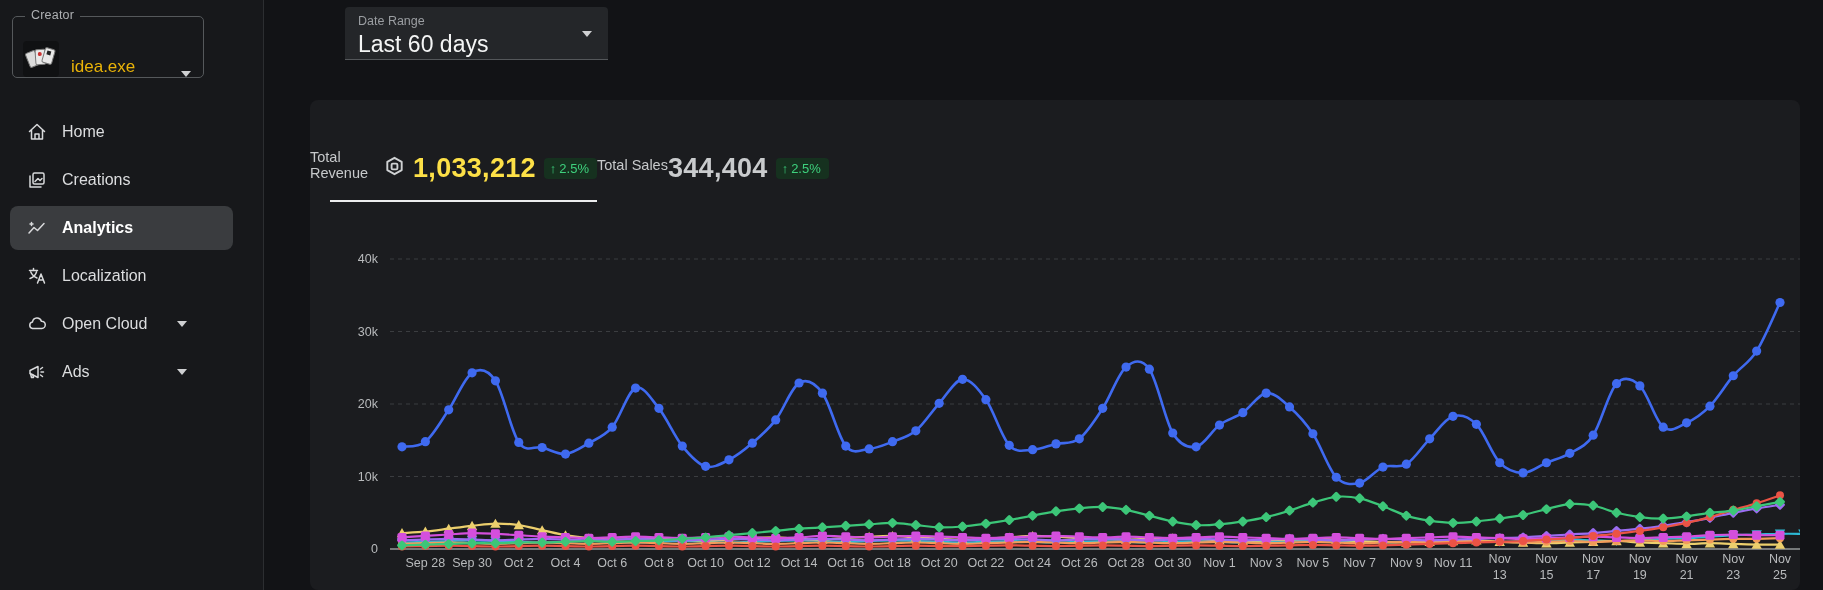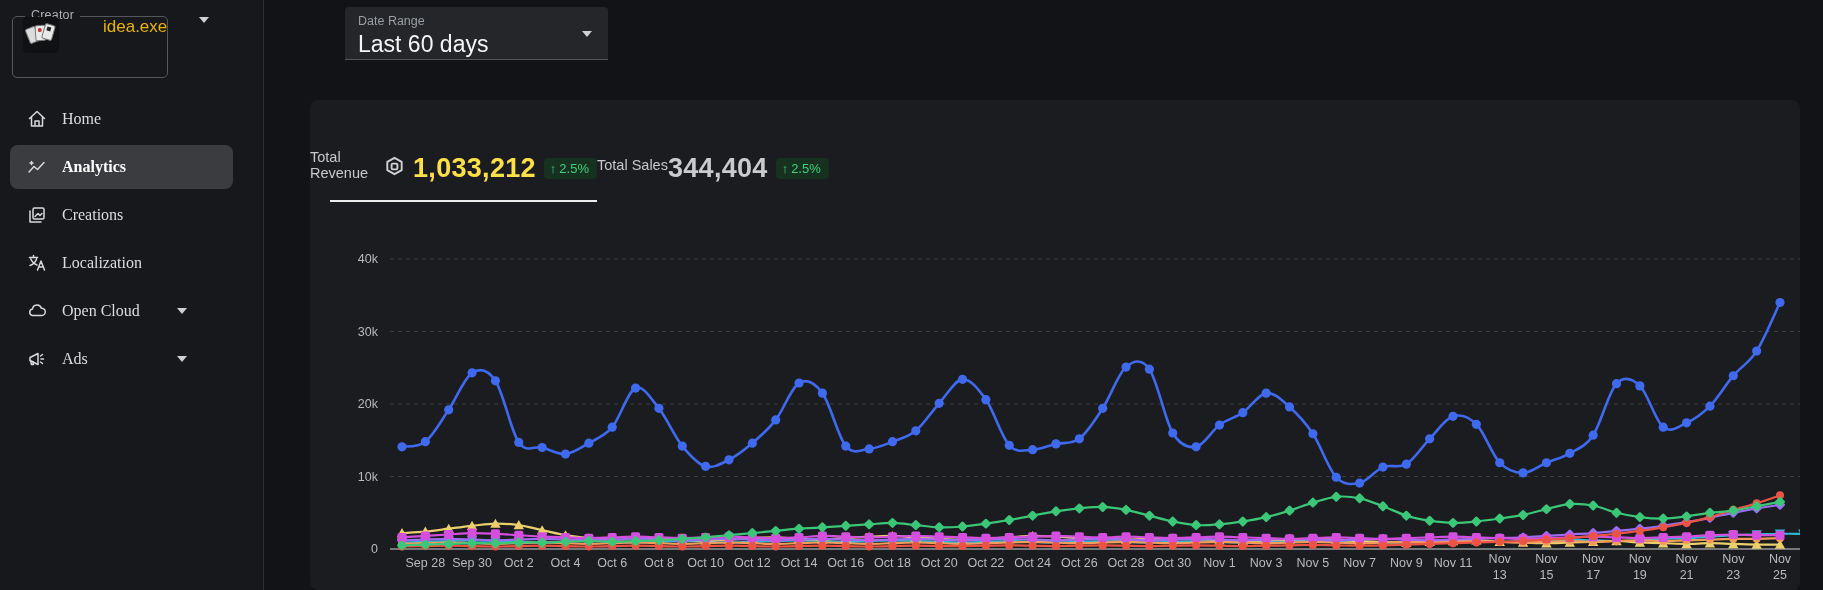--- a/index.html
+++ b/index.html
@@ -2,33 +2,33 @@
 <html><head>
 <meta charset="utf-8">
 <style>
   * { margin:0; padding:0; box-sizing:border-box; }
   html,body { background:#121316; }
   body { font-family:"Liberation Sans","DejaVu Sans",sans-serif; color:#dcdddf; }
   #app { position:relative; width:1823px; height:590px; overflow:hidden; background:#121316; }
 
   
   #sidebar { position:absolute; left:0; top:0; width:264px; height:590px; background:#17181b; border-right:1px solid #2c2e31; }
-  .creator-box { position:absolute; left:12px; top:16px; width:156px; height:62px; border:1px solid #55585b; border-radius:5px; display:flex; align-items:flex-start; cursor:pointer;gap:32px; }
+  .creator-box { position:absolute; left:12px; top:16px; width:192px; height:62px; border:1px solid #55585b; border-radius:5px; display:flex; align-items:flex-end; cursor:pointer; }
   .creator-legend { position:absolute; top:-9px; left:12px; background:#17181b; padding:0 6px; font-size:12.5px; color:#aeb0b3; letter-spacing:.2px; }
   .creator-avatar { width:36px; height:36px; border-radius:4px; background:#101113; margin-left:10px; position:relative; overflow:hidden; flex:none; }
   .card { position:absolute; width:11px; height:16px; background:#e9e9e9; border:1px solid #777; border-radius:2px; }
   .card.c1 { left:4px; top:10px; transform:rotate(-22deg); background:#dcdcdc; }
   .card.c2 { left:12px; top:8px; transform:rotate(-4deg); }
   .card.c3 { left:20px; top:7px; transform:rotate(16deg); }
   .card .pip { position:absolute; left:2px; top:2px; width:4px; height:4px; }
   .creator-name { margin-left:12px; font-size:17px; color:#eab308; flex:1; }
   .caret { width:0; height:0; border-left:5px solid transparent; border-right:5px solid transparent; border-top:6px solid #cfd0d2; flex:none; }
   .creator-box .caret { margin-right:12px; }
 
-  #nav { position:absolute; left:0; top:95px; width:243px;font-family:Liberation Serif, serif; }
+  #nav { position:absolute; left:0; top:108px; width:243px; }
   .nav-item { position:relative; height:48px; display:flex; align-items:center; padding-left:26px; cursor:pointer; }
   .nav-item.active::before { content:""; position:absolute; left:10px; right:10px; top:2px; bottom:2px; background:#3a3c3f; border-radius:8px; }
   .nav-icon { width:22px; height:22px; flex:none; position:relative; z-index:1; display:flex; align-items:center; justify-content:center; }
   .nav-icon svg { stroke:#d8d9db; fill:none; stroke-width:1.5; stroke-linecap:round; stroke-linejoin:round; }
   .nav-label { margin-left:14px; font-size:16px; color:#dcdddf; position:relative; z-index:1; }
   .nav-item.active .nav-label { color:#ffffff; font-weight:bold; }
   .nav-caret { position:absolute; right:56px; z-index:1; }
 
   
   .date-select { position:absolute; left:328px; top:7px; width:263px; height:53px; background:#242629; border-bottom:1px solid #54575a; border-radius:4px 4px 0 0; cursor:pointer;margin-left:17px; }
@@ -77,38 +77,38 @@
 
     <div id="nav">
       <div class="nav-item">
         <span class="nav-icon">
           <svg width="20" height="20" viewBox="0 0 20 20">
               <path d="M2.5 9.5 L10 2.5 L17.5 9.5 M4.5 8 V17 H15.5 V8 M8 17 V12 H12 V17"></path>
             </svg>
         </span>
         <span class="nav-label">Home</span>
       </div>
-      <div class="nav-item active">
-        <span class="nav-icon">
-          <svg width="20" height="20" viewBox="0 0 20 20">
-              <path d="M2 15 L7 9.5 L10.5 12.5 L17 5.5"></path>
-              <path d="M4.5 4.5 v3 M3 6 h3"></path>
-            </svg>
-        </span>
-        <span class="nav-label">Analytics</span>
-      </div>
       <div class="nav-item">
         <span class="nav-icon">
           <svg width="20" height="20" viewBox="0 0 20 20">
               <path d="M3 6 V17 H14"></path>
               <rect x="6" y="3" width="11" height="11" rx="1.5"></rect>
               <path d="M8 11.5 L11 8.5 L13 10.5 L15 8.5"></path>
             </svg>
         </span>
         <span class="nav-label">Creations</span>
+      </div>
+      <div class="nav-item active">
+        <span class="nav-icon">
+          <svg width="20" height="20" viewBox="0 0 20 20">
+              <path d="M2 15 L7 9.5 L10.5 12.5 L17 5.5"></path>
+              <path d="M4.5 4.5 v3 M3 6 h3"></path>
+            </svg>
+        </span>
+        <span class="nav-label">Analytics</span>
       </div>
       <div class="nav-item">
         <span class="nav-icon">
           <svg width="20" height="20" viewBox="0 0 20 20">
               <path d="M2.5 4.5 H10.5 M6.5 2.5 V4.5 M9.5 6 C8.5 9.5 5.5 11.5 3 12.5 M3.8 6 C5 9 7.5 11 10 12"></path>
               <path d="M10.5 17 L14 8 L17.5 17 M11.8 14 H16.2"></path>
             </svg>
         </span>
         <span class="nav-label">Localization</span>
       </div>

